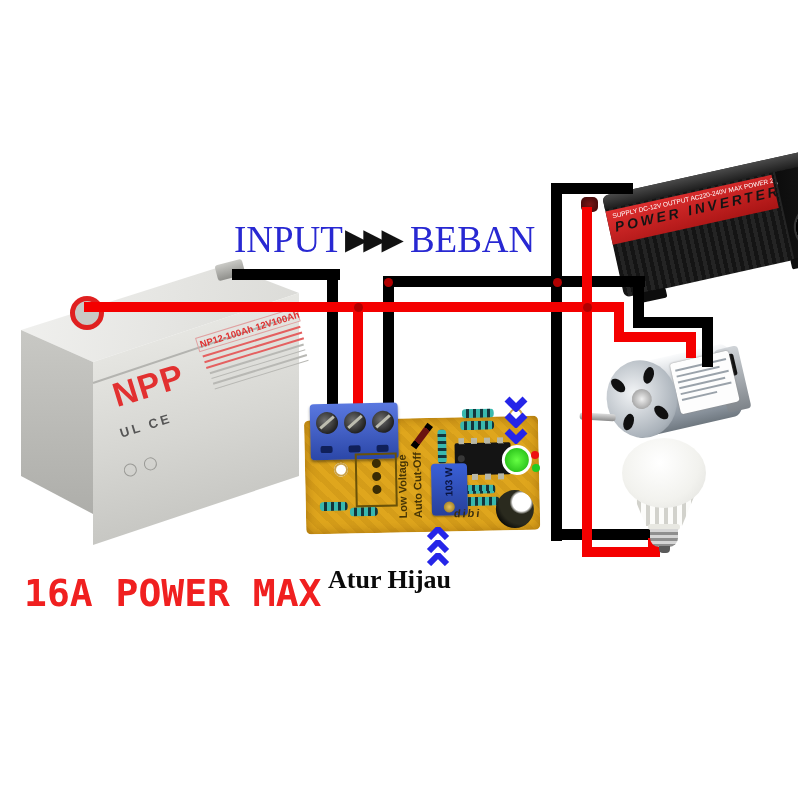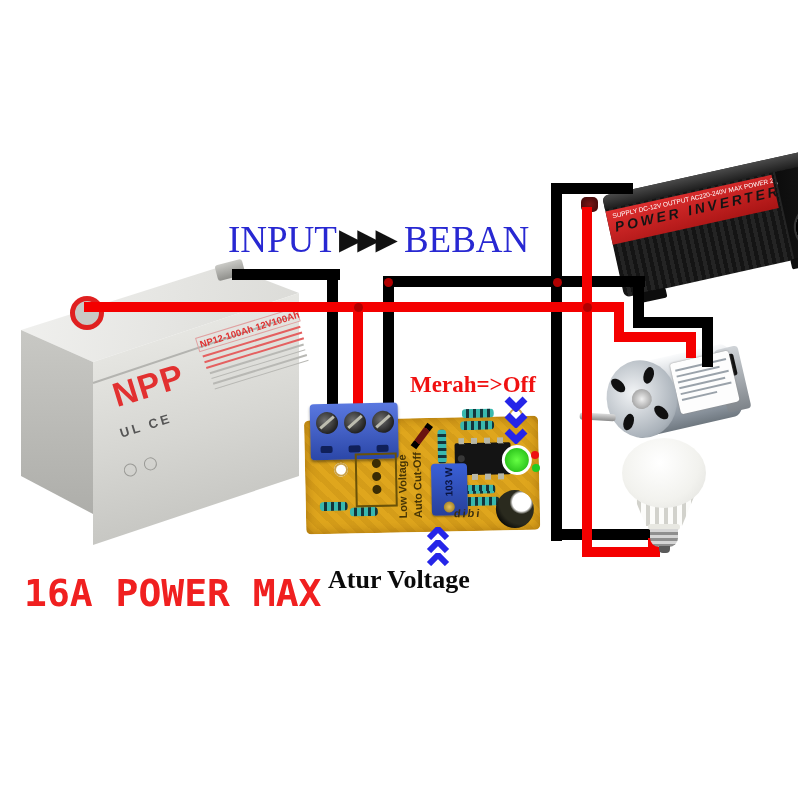--- a/index.html
+++ b/index.html
@@ -125,21 +125,21 @@
   .bulb-dome{position:absolute;left:8px;top:0;width:84px;height:70px;border-radius:50%;
         background:radial-gradient(circle at 45% 35%,#ffffff,#f2f2ee 60%,#dededa);}
   .bulb-collar{position:absolute;left:18px;top:54px;width:64px;height:34px;
         clip-path:polygon(0 0,100% 0,78% 100%,22% 100%);
         background:repeating-linear-gradient(90deg,#fcfcfa 0 5px,#d2d2cc 5px 9px);}
   .bulb-ring{position:absolute;left:34px;top:86px;width:32px;height:6px;border-radius:3px;background:#e8e8e2;}
   .bulb-base{position:absolute;left:36px;top:91px;width:28px;height:18px;border-radius:0 0 9px 9px;
         background:repeating-linear-gradient(180deg,#d5d5d5 0 3px,#8f8f8f 3px 6px);}
   .bulb-tip{position:absolute;left:45px;top:108px;width:11px;height:7px;border-radius:0 0 4px 4px;background:#5a5a5a;}
   
-  .t-title{position:absolute;left:228px;top:218px;z-index:10;font-family:"Liberation Serif",serif;
+  .t-title{position:absolute;left:234px;top:218px;z-index:10;font-family:"Liberation Serif",serif;
         font-size:37px;color:#2828d2;white-space:nowrap;}
   .t-title .arrows{color:#111;font-size:29px;letter-spacing:-4px;vertical-align:3px;margin-left:2px;}
   .t-title .beban{margin-left:10px;}
   .t-green{position:absolute;left:417px;top:349px;z-index:10;font-family:"Liberation Serif",serif;
         font-weight:bold;font-size:23px;color:#2bee2b;}
   .t-red{position:absolute;left:410px;top:372px;z-index:10;font-family:"Liberation Serif",serif;
         font-weight:bold;font-size:23px;color:#f01111;}
   .t-adjust{position:absolute;left:328px;top:566px;z-index:10;font-family:"Liberation Serif",serif;
         font-weight:bold;font-size:26px;line-height:28px;color:#0a0a0a;}
   .t-load{position:absolute;left:24px;top:571px;z-index:10;font-family:"DejaVu Sans Mono","Liberation Mono",monospace;
@@ -323,19 +323,18 @@
         <path d="M3 11 L12 2 L21 11" stroke="#2525e8" stroke-width="6" fill="none" stroke-linejoin="miter"></path>
       </svg><br>
     <svg width="24" height="13">
         <path d="M3 11 L12 2 L21 11" stroke="#2525e8" stroke-width="6" fill="none" stroke-linejoin="miter"></path>
       </svg>
   </div>
 
   <div class="t-title">
     <span>INPUT</span><span class="arrows">▶▶▶</span><span class="beban">BEBAN</span>
   </div>
-  <div class="t-red">Merah=&gt;Off</div>
   <div class="t-adjust">
-    <div>Atur Voltage</div>
+    <div>Atur Hijau</div>
   </div>
   <div class="t-load">16A POWER MAX</div>
 
 </div>
 
 </body></html>

